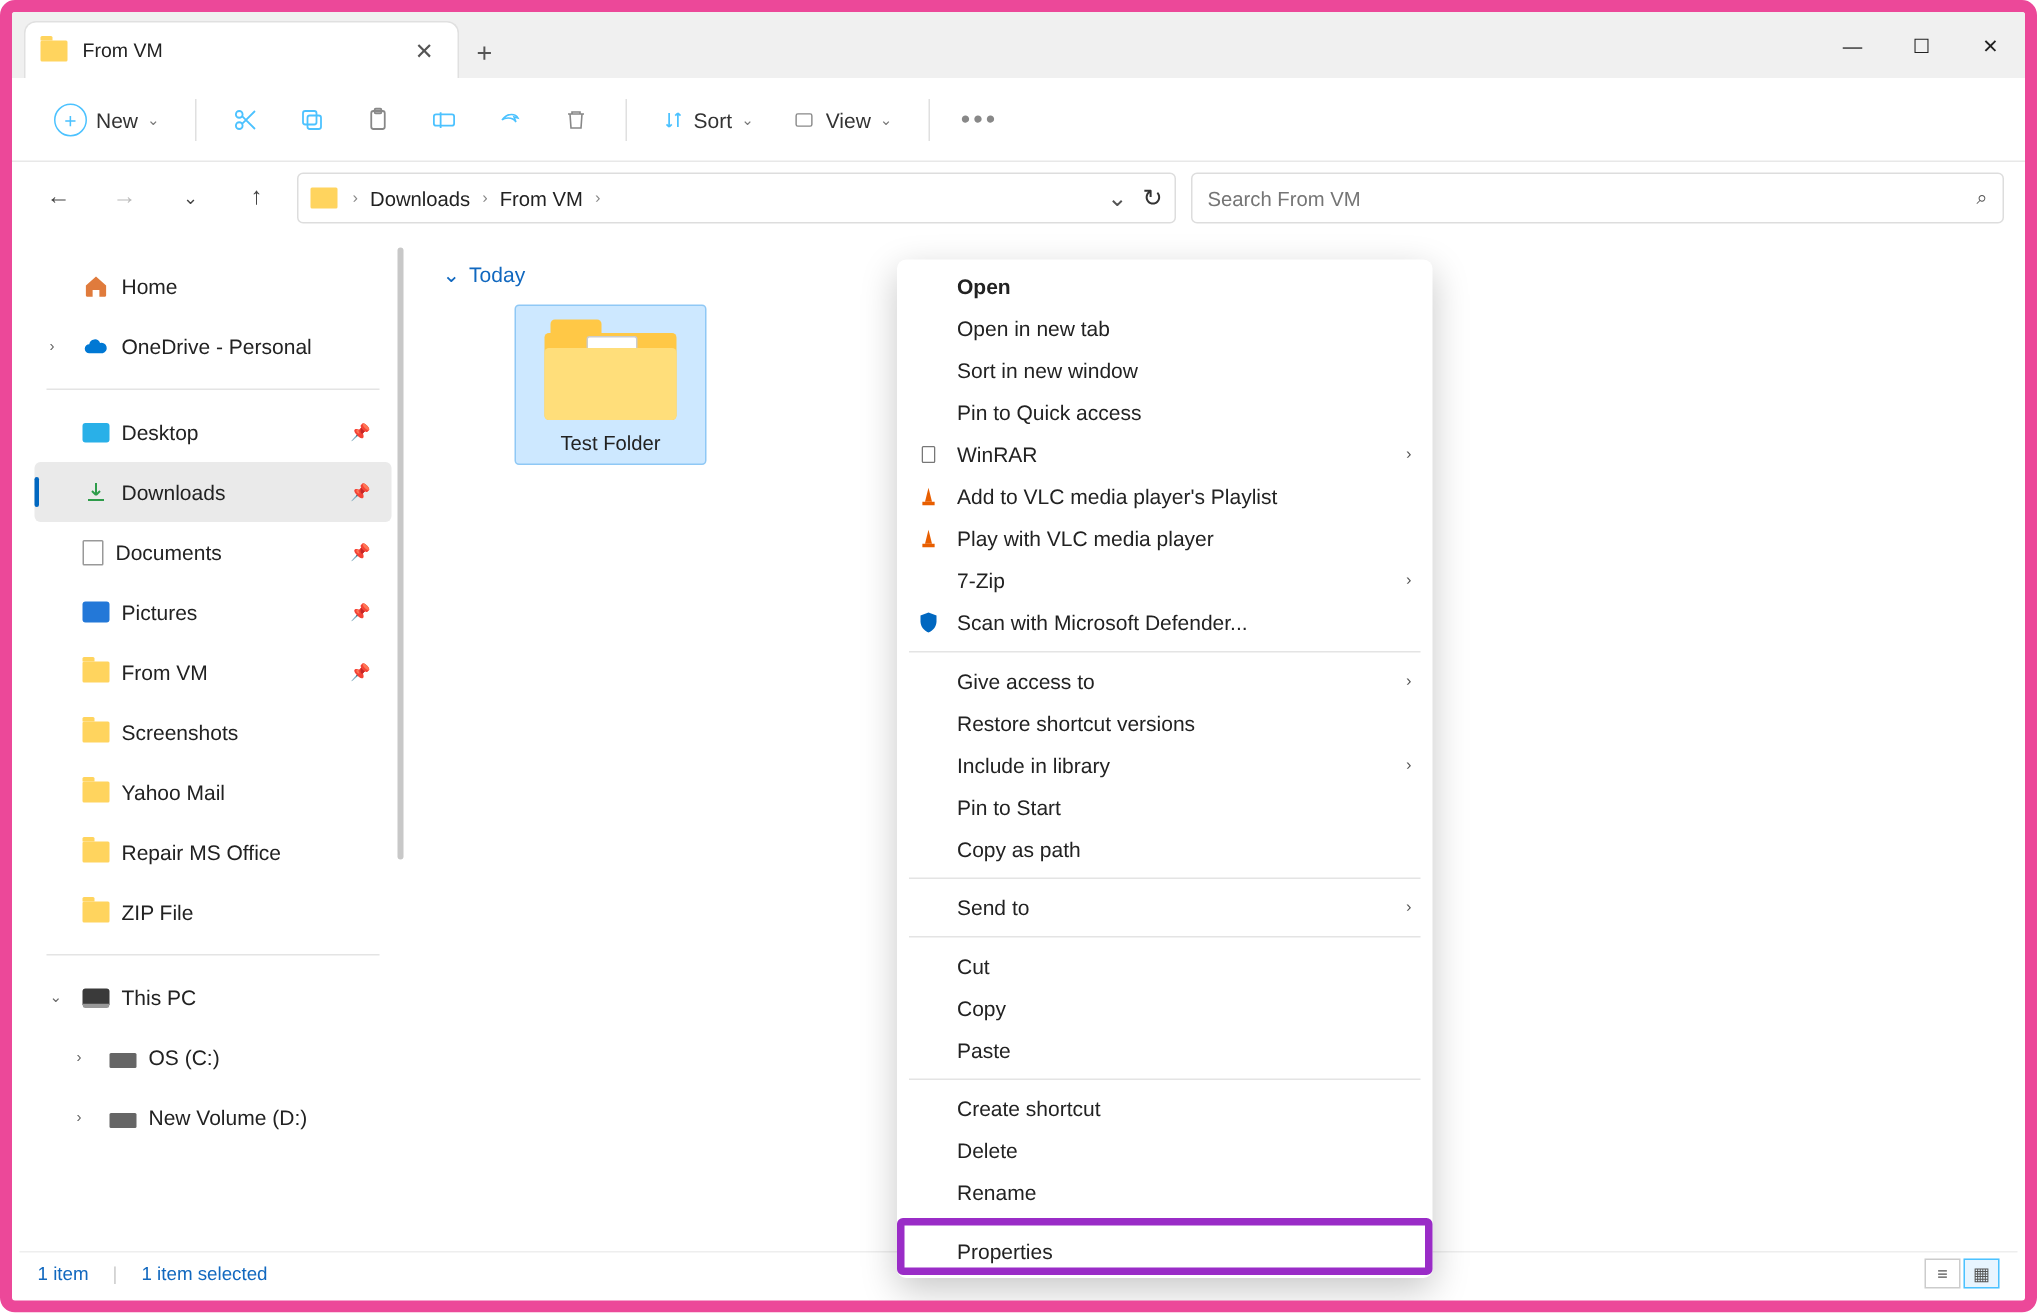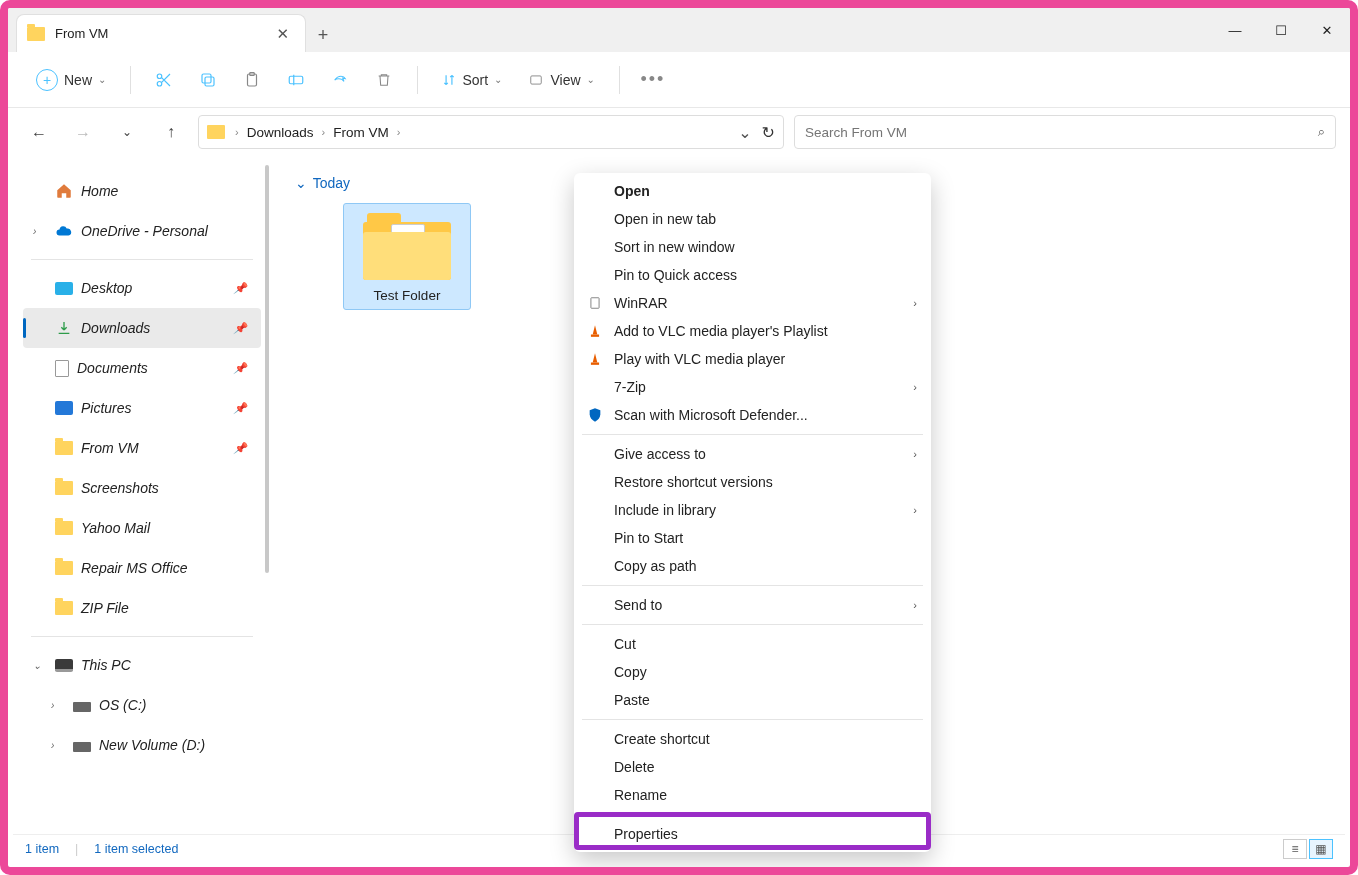--- a/index.html
+++ b/index.html
@@ -25,21 +25,21 @@
 .navbtn { width:34px;height:34px;display:flex;align-items:center;justify-content:center;cursor:pointer;color:#444;font-size:16px; border-radius:4px; }
 .breadcrumb { flex:1; height:34px; border:1px solid #ddd; border-radius:4px; display:flex; align-items:center; padding:0 8px; gap:4px; background:#fff; }
 .breadcrumb .fic { width:18px;height:14px;background:#ffd45e;border-radius:1px; margin-right:6px; }
 .breadcrumb span.seg { font-size:13.5px; color:#222; cursor:pointer; padding:2px 4px; }
 .breadcrumb span.sep { color:#888; font-size:11px; }
 .breadcrumb .bctrl { margin-left:auto; display:flex; gap:10px; }
 .searchbox { width:542px; height:34px; border:1px solid #ddd; border-radius:4px; display:flex; align-items:center; padding:0 10px; }
 .searchbox input { flex:1; border:none; outline:none; font-size:13.5px; color:#0c4a6e; background:transparent; }
 .searchbox .sicon { color:#555; font-size:13px; }
 .body { position:absolute; top:153px; bottom:30px; left:5px; right:5px; display:flex; }
-.sidebar { width:258px; padding:10px 4px; overflow-y:auto; position:relative;font-style:italic; }
+.sidebar { width:258px; padding:10px 4px; overflow-y:auto; position:relative; }
 .sidebar .scroll-thumb { position:absolute; right:2px; top:4px; width:4px; height:408px; background:#c8c8c8; border-radius:2px; }
 .sbitem { display:flex; align-items:center; gap:8px; height:40px; padding:0 12px 0 32px; font-size:14px; color:#222; cursor:pointer; border-radius:4px; margin:0 6px; position:relative; }
 .sbitem.sel { background:#eaeaea; }
 .sbitem.sel:before { content:''; position:absolute; left:0; top:10px; bottom:10px; width:3px; background:#0067c0; border-radius:2px; }
 .sbitem .pin { position:absolute; right:14px; color:#888; font-size:11px; }
 .sbitem .exp { position:absolute; left:10px; color:#666; font-size:10px; }
 .sbsep { height:1px; background:#e4e4e4; margin:8px 14px; }
 .ic { width:18px;height:18px;display:flex;align-items:center;justify-content:center; }
 .ic.home svg{width:18px;height:18px;}
 .ic.folder { width:18px;height:14px;background:#ffd45e;border-radius:1px;position:relative; }
@@ -53,21 +53,21 @@
 .ic.cloud svg{width:18px;height:18px;}
 .content { flex:1; padding:14px 24px; }
 .grouphdr { display:flex; align-items:center; gap:6px; color:#1168bf; font-size:14px; cursor:pointer; margin-bottom:12px; }
 .fileitem { width:128px; padding:6px; background:#cde8ff; border:1px solid #8fc8f5; border-radius:3px; display:flex; flex-direction:column; align-items:center; gap:8px; cursor:pointer;margin-left:48px; }
 .bigfolder { width:88px; height:70px; position:relative; }
 .bigfolder .back { position:absolute; bottom:0; width:88px; height:58px; background:#ffc846; border-radius:3px; }
 .bigfolder .tab2 { position:absolute; top:3px; left:4px; width:34px; height:10px; background:#ffc846; border-radius:3px 3px 0 0; }
 .bigfolder .front { position:absolute; bottom:0; width:88px; height:48px; background:#ffde7a; border-radius:3px; }
 .bigfolder .doc { position:absolute; top:14px; left:28px; width:34px; height:38px; background:#fff; border:1px solid #ccc; border-radius:2px; }
 .fileitem .fname { font-size:13.5px; color:#222; text-align:center; }
-.ctxmenu { position:absolute; left:566px; top:165px; width:357px; background:#fff; box-shadow:0 8px 24px rgba(0,0,0,.22); border-radius:6px; padding:4px 0; z-index:50; }
+.ctxmenu { position:absolute; left:590px; top:165px; width:357px; background:#fff; box-shadow:0 8px 24px rgba(0,0,0,.22); border-radius:6px; padding:4px 0; z-index:50; }
 .ctxitem { display:flex; align-items:center; height:28px; padding:0 16px 0 40px; font-size:14px; color:#222; cursor:pointer; position:relative; }
 .ctxitem.bold { font-weight:600; }
 .ctxitem .cicon { position:absolute; left:12px; width:18px; height:18px; display:flex;align-items:center;justify-content:center; }
 .ctxitem .sub { position:absolute; right:14px; color:#555; font-size:11px; }
 .ctxsep { height:1px; background:#e4e4e4; margin:5px 8px; }
 .ctxmenu .highlight { position:absolute; left:0; right:0; height:38px; bottom:2px; border:5px solid #9a2cc7; border-radius:4px; pointer-events:none; }
 .statusbar { position:absolute; bottom:5px; left:5px; right:5px; height:28px; display:flex; align-items:center; padding:0 12px; font-size:12.5px; color:#1168bf; gap:16px; background:#fff; border-top:1px solid #eee; }
 .statusbar .viewbtns { margin-left:auto; display:flex; gap:2px; }
 .statusbar .viewbtns div { width:24px;height:20px;border:1px solid #ccc;display:flex;align-items:center;justify-content:center;cursor:pointer;color:#555;font-size:12px; }
 .statusbar .viewbtns div.active { border-color:#4cc2ff; background:#e8f5ff; }

